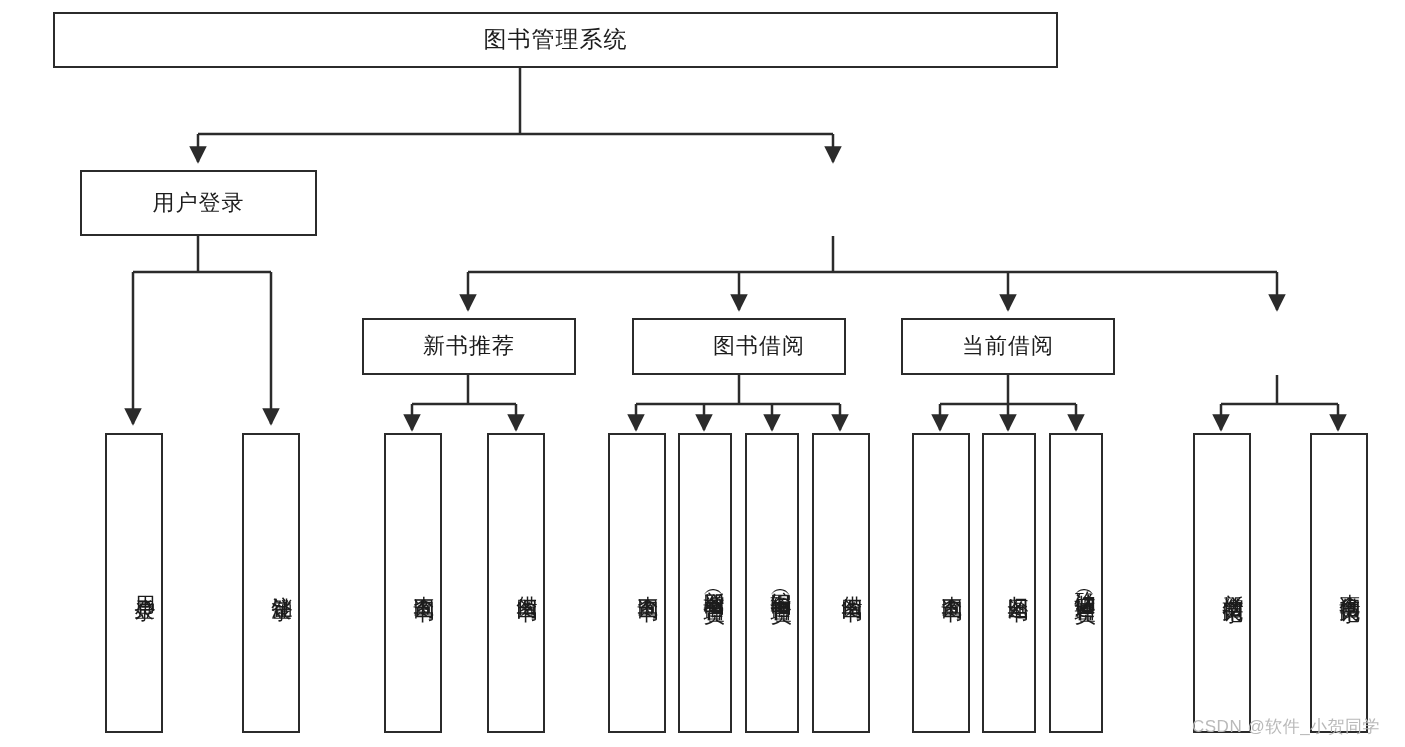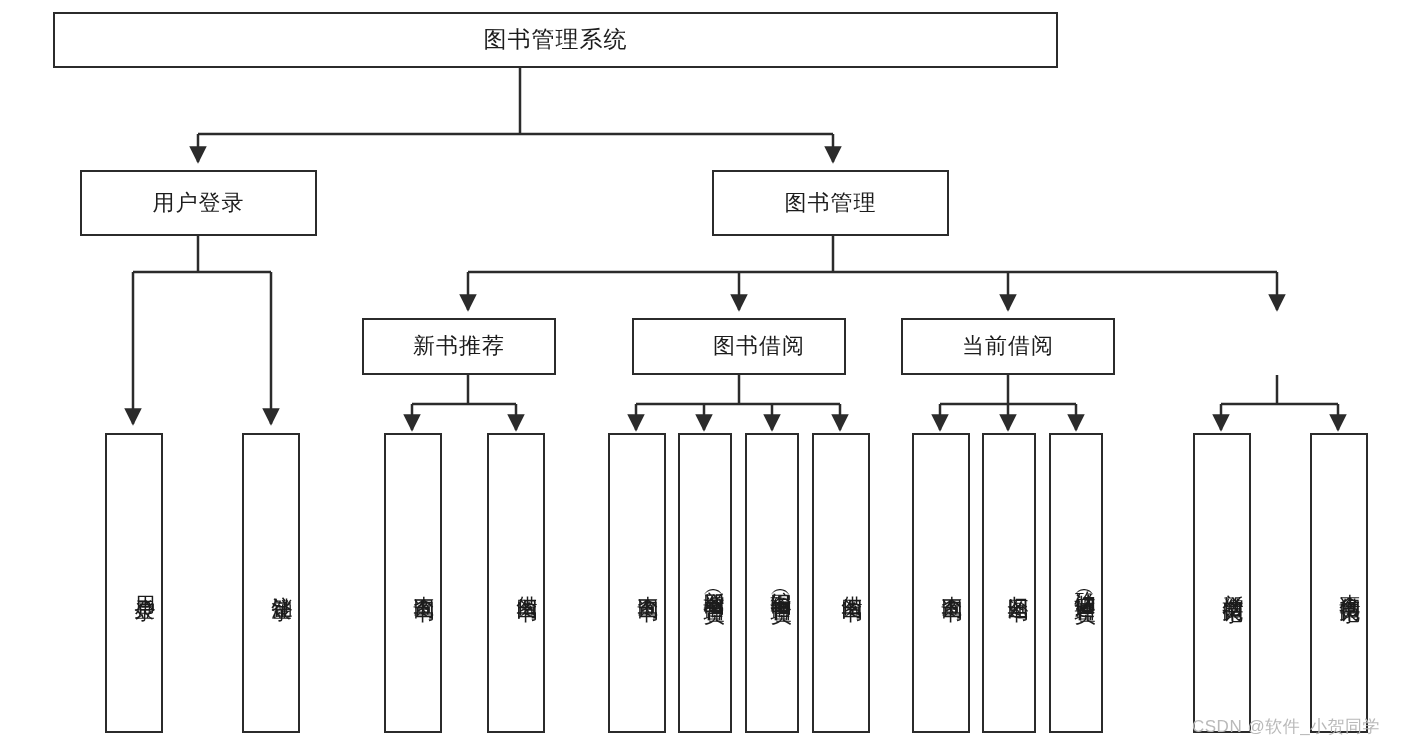--- a/index.html
+++ b/index.html
@@ -116,23 +116,22 @@
       <path d="M 1277 375 L 1277 404"></path>
       <path d="M 1221 404 L 1338 404"></path>
       <path d="M 1221 404 L 1221 430" marker-end="url(#arrow)"></path>
       <path d="M 1338 404 L 1338 430" marker-end="url(#arrow)"></path>
     </g>
   </svg>
 
   <div class="node horiz root" style="left:17px; top:12px; width:1005px; height:56px;margin-left:36px;">图书管理系统</div>
 
   <div class="node horiz" style="left:80px; top:170px; width:237px; height:66px;">用户登录</div>
-  <div class="node horiz" style="left:712px; top:170px; width:237px; height:66px;">图书管理</div>
 
-  <div class="node horiz" style="left:362px; top:318px; width:194px; height:57px;">新书推荐</div>
+  <div class="node horiz" style="left:362px; top:318px; width:214px; height:57px;">新书推荐</div>
   <div class="node horiz" style="left:632px; top:318px; width:214px; height:57px;padding-left:40px;">图书借阅</div>
   <div class="node horiz" style="left:901px; top:318px; width:214px; height:57px;">当前借阅</div>
 
   <div class="node vert" style="left:105px; top:433px; width:58px; height:300px;">用户登录</div>
   <div class="node vert" style="left:242px; top:433px; width:58px; height:300px;">注销登录</div>
 
   <div class="node vert" style="left:384px; top:433px; width:58px; height:300px;">查询图书</div>
   <div class="node vert" style="left:487px; top:433px; width:58px; height:300px;">借阅图书</div>
 
   <div class="node vert" style="left:608px; top:433px; width:58px; height:300px;">查询图书</div>

